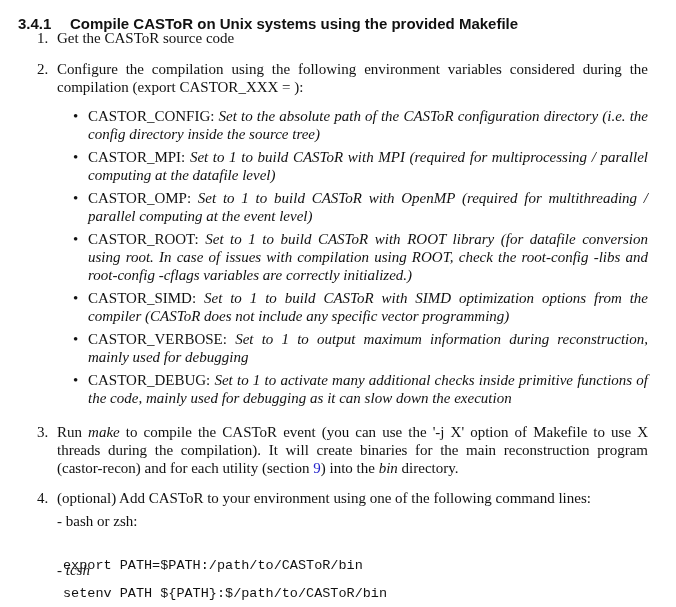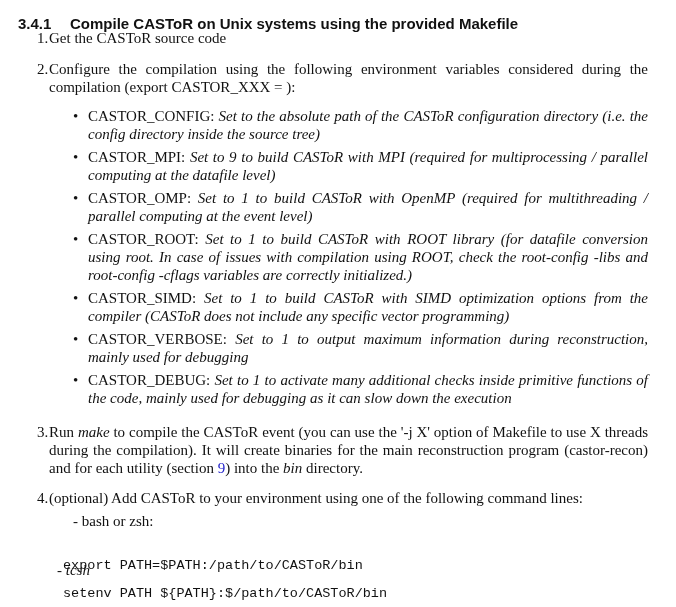--- a/index.html
+++ b/index.html
@@ -14,21 +14,21 @@
     font-weight: bold; font-size: 15px; line-height: 22px;
     font-family: Liberation Sans, sans-serif;
   }
   .heading .num { display: inline-block; width: 52px; }
   .enum {
     position: absolute; left: 37px; width: 611px;
     font-family: "Liberation Serif", serif; font-size: 15px; line-height: 18px;
     text-align: justify;
   }
   .enum .label { position: absolute; left: 0; top: 0; }
-  .enum .body { margin-left: 12px; }
+  .enum .body { margin-left: 20px; }
   .bullets {
     position: absolute; left: 73px; width: 575px;
     font-family: "Liberation Serif", serif; font-size: 15px; line-height: 18px;
   }
   .bullet { position: relative; padding-left: 15px; text-align: justify; margin-bottom: 5px; }
   .bullet .dot { position: absolute; left: 0; top: 0; }
   .bullet i { font-style: italic; }
   .link { color: #2222cc; }
   .sub {
     position: absolute; left: 57px; width: 560px;
@@ -60,21 +60,21 @@
 
   <div class="bullets" style="top:107px;">
     <div class="bullet">
       <span class="dot">•</span>
       <span>CASTOR_CONFIG:</span>
       <i>Set to the absolute path of the CASToR configuration directory (i.e. the config directory inside the source tree)</i>
     </div>
     <div class="bullet">
       <span class="dot">•</span>
       <span>CASTOR_MPI:</span>
-      <i>Set to 9 to build CASToR with MPI (required for multiprocessing / parallel computing at the datafile level)</i>
+      <i>Set to 1 to build CASToR with MPI (required for multiprocessing / parallel computing at the datafile level)</i>
     </div>
     <div class="bullet">
       <span class="dot">•</span>
       <span>CASTOR_OMP:</span>
       <i>Set to 1 to build CASToR with OpenMP (required for multithreading / parallel computing at the event level)</i>
     </div>
     <div class="bullet">
       <span class="dot">•</span>
       <span>CASTOR_ROOT:</span>
       <i>Set to 1 to build CASToR with ROOT library (for datafile conversion using root. In case of issues with compilation using ROOT, check the root-config -libs and root-config -cflags variables are correctly initialized.)</i>
@@ -99,18 +99,18 @@
   <div class="enum" style="top:423px;">
     <span class="label">3.</span>
     <div class="body"><span>Run </span><i>make</i><span> to compile the CASToR event (you can use the '-j X' option of Makefile to use X threads during the compilation). It will create binaries for the main reconstruction program (castor-recon) and for each utility (section </span><span class="link">9</span><span>) into the </span><i>bin</i><span> directory.</span></div>
   </div>
 
   <div class="enum" style="top:489px;">
     <span class="label">4.</span>
     <div class="body">(optional) Add CASToR to your environment using one of the following command lines:</div>
   </div>
 
-  <div class="sub" style="top:512px;margin-left:16px;">- bash or zsh:</div>
+  <div class="sub" style="top:512px;">- bash or zsh:</div>
   <div class="code" style="top:557px;">export PATH=$PATH:/path/to/CASToR/bin</div>
   <div class="sub" style="top:561px;font-style:italic;">- tcsh</div>
   <div class="code" style="top:585px;text-align:right;">setenv PATH ${PATH}:$/path/to/CASToR/bin</div>
 
 </div>
 
 </body></html>

